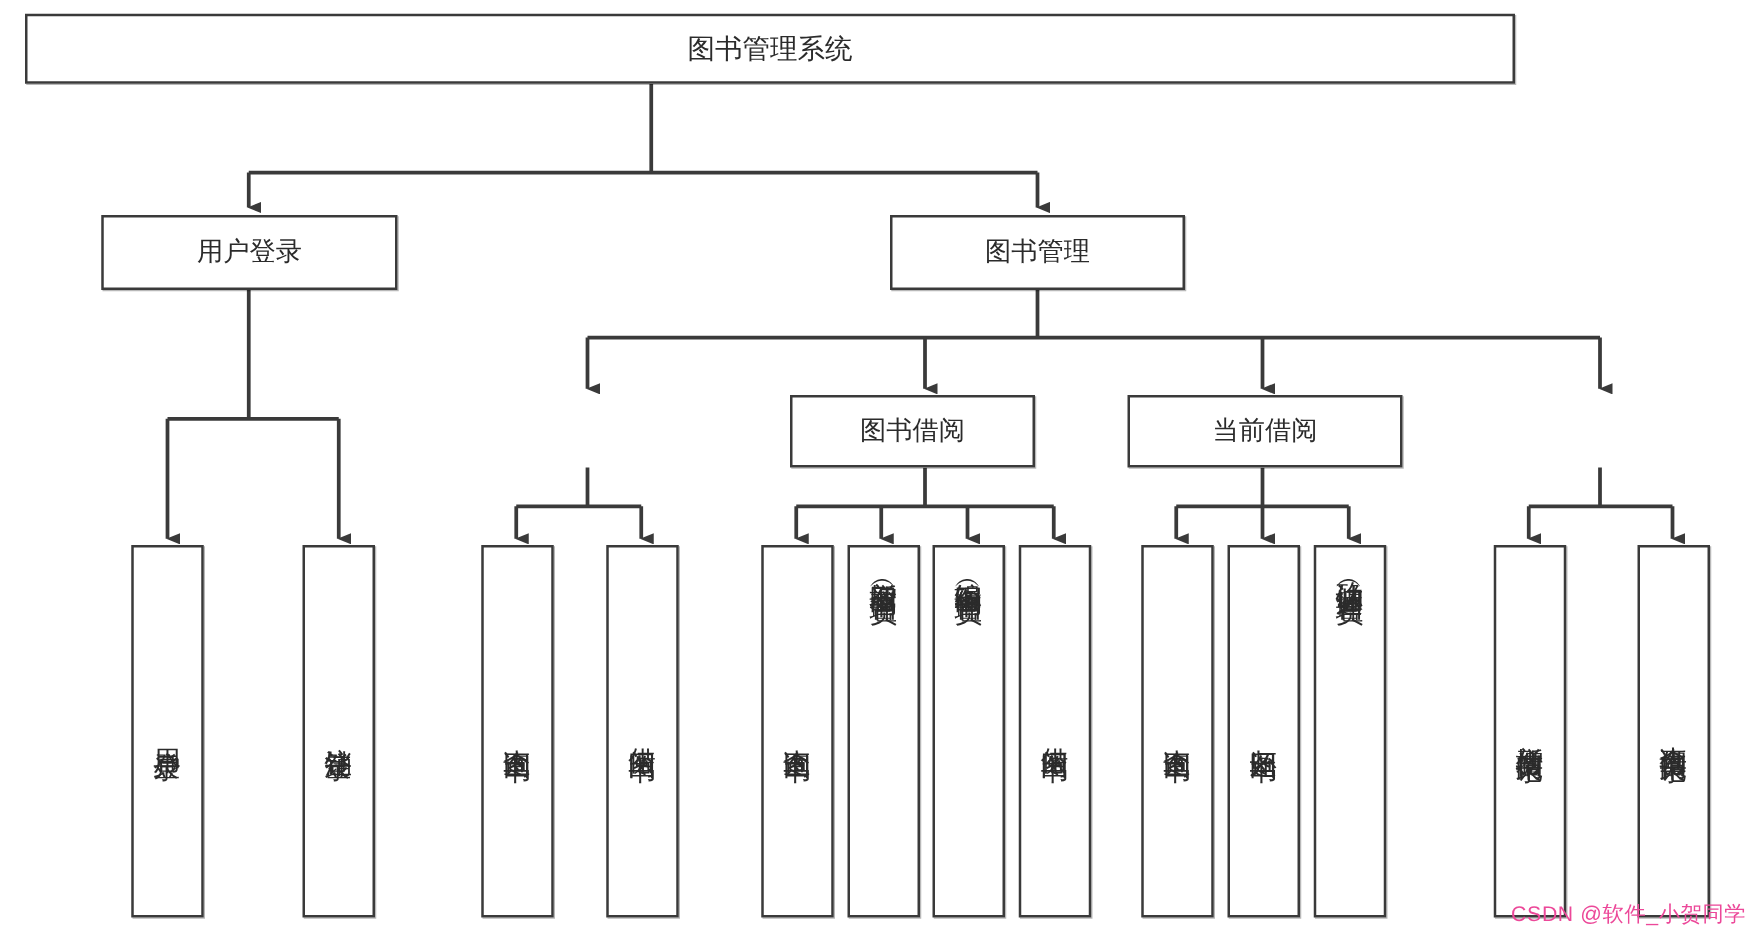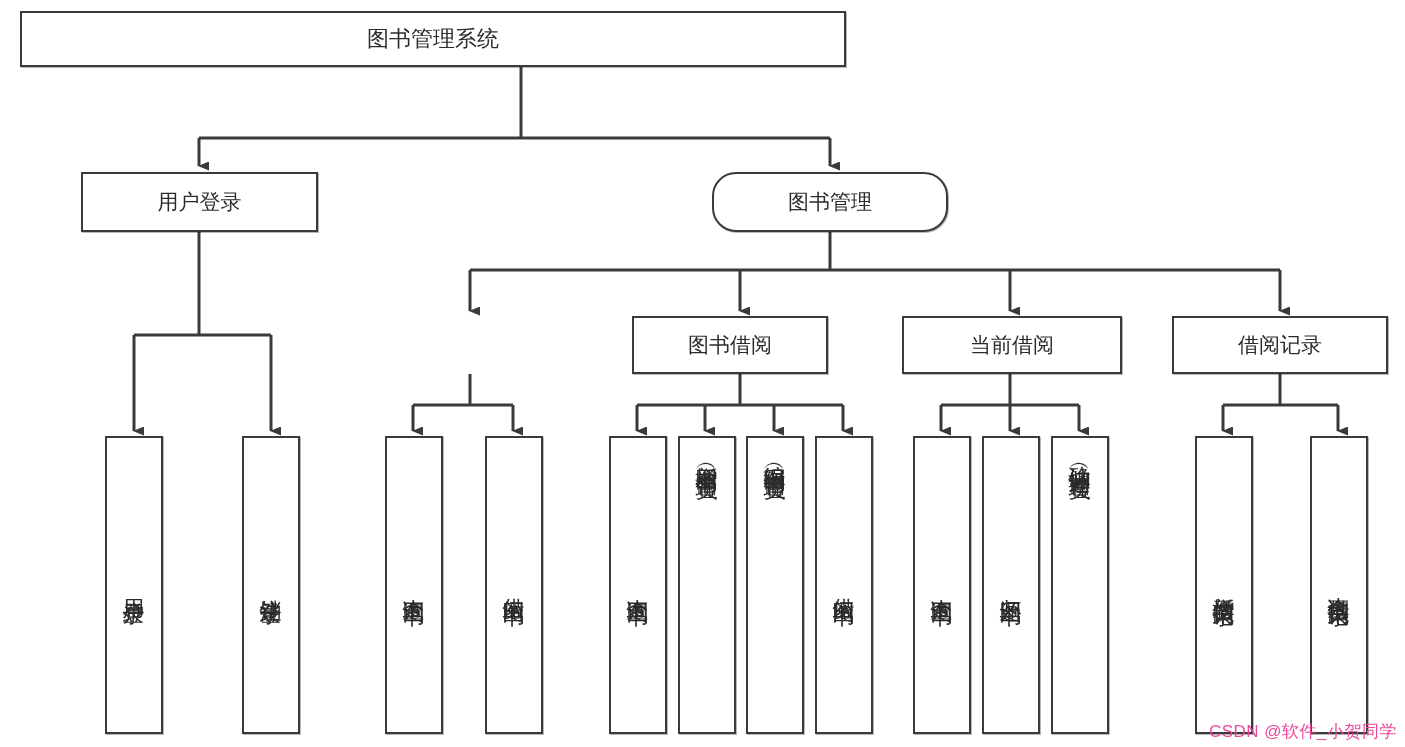--- a/index.html
+++ b/index.html
@@ -71,39 +71,36 @@
       <path d="M1010,405 L1010,431" marker-end="url(#arrow)"></path>
       <path d="M1079,405 L1079,431" marker-end="url(#arrow)"></path>
 
       <path d="M1280,374 L1280,405"></path>
       <path d="M1223,405 L1338,405"></path>
       <path d="M1223,405 L1223,431" marker-end="url(#arrow)"></path>
       <path d="M1338,405 L1338,431" marker-end="url(#arrow)"></path>
     </g>
   </svg>
 
-  <div class="node-box root" style="left:20px;top:11px;width:826px;height:56px;">
+  <div class="node-box root" style="left:20px;top:11px;width:1192px;height:56px;">
     <span class="node-label">图书管理系统</span>
   </div>
 
   <div class="node-box" style="left:81px;top:172px;width:237px;height:60px;">
     <span class="node-label">用户登录</span>
   </div>
-  <div class="node-box" style="left:712px;top:172px;width:236px;height:60px;border-radius:24px;">
+  <div class="node-box" style="left:712px;top:172px;width:236px;height:60px;">
     <span class="node-label">图书管理</span>
   </div>
 
   <div class="node-box" style="left:632px;top:316px;width:196px;height:58px;">
     <span class="node-label">图书借阅</span>
   </div>
   <div class="node-box" style="left:902px;top:316px;width:220px;height:58px;">
     <span class="node-label">当前借阅</span>
-  </div>
-  <div class="node-box" style="left:1172px;top:316px;width:216px;height:58px;">
-    <span class="node-label">借阅记录</span>
   </div>
 
   <div class="leaf-box vcenter" style="left:105px;top:436px;width:58px;height:298px;">
     <span class="node-label">用户登录</span>
   </div>
   <div class="leaf-box vcenter" style="left:242px;top:436px;width:58px;height:298px;">
     <span class="node-label">注销登录</span>
   </div>
 
   <div class="leaf-box vcenter" style="left:385px;top:436px;width:58px;height:298px;">

